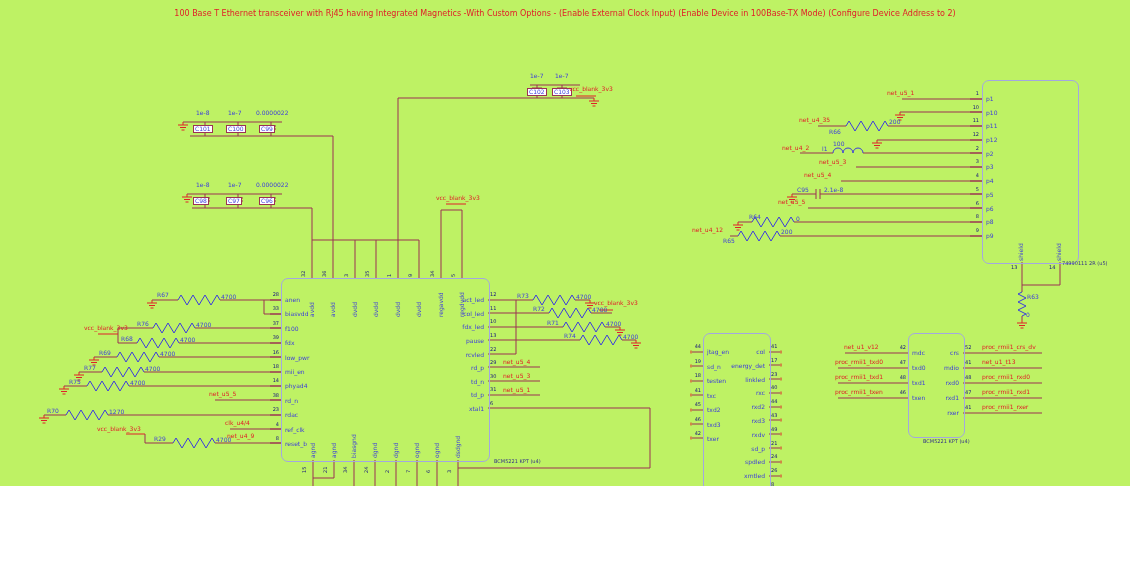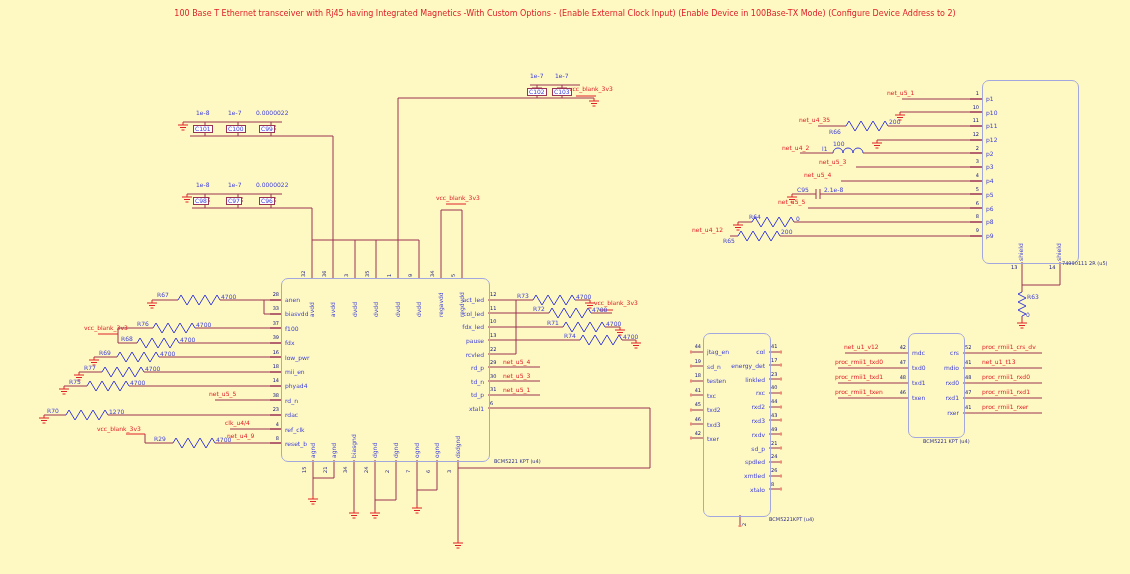--- a/index.html
+++ b/index.html
@@ -1,16 +1,16 @@
 <!DOCTYPE html>
 <html><head>
 <meta charset="utf-8">
 <style>
   html,body{margin:0;padding:0;background:#fff}
-  .canvas{position:relative;width:1130px;height:574px;background:#fef9c3;overflow:hidden;
+  .canvas{position:relative;width:1130px;height:486px;background:#bef264;overflow:hidden;
           font-family:"DejaVu Sans",sans-serif}
   .title{position:absolute;top:9px;left:50%;transform:translateX(-50%);
          font-size:8px;color:#e02028;white-space:nowrap}
   svg.wires{position:absolute;left:0;top:0}
   .body{position:absolute;border:1.5px solid #a3a7e0;border-radius:7px}
   .lbl{position:absolute;font-size:6px;line-height:1;white-space:nowrap}
   .red{color:#e02028}
   .blue{color:#3d3ddb}
   .navy{color:#16167d;font-size:5px}
   .part{color:#333388;font-size:5px}

